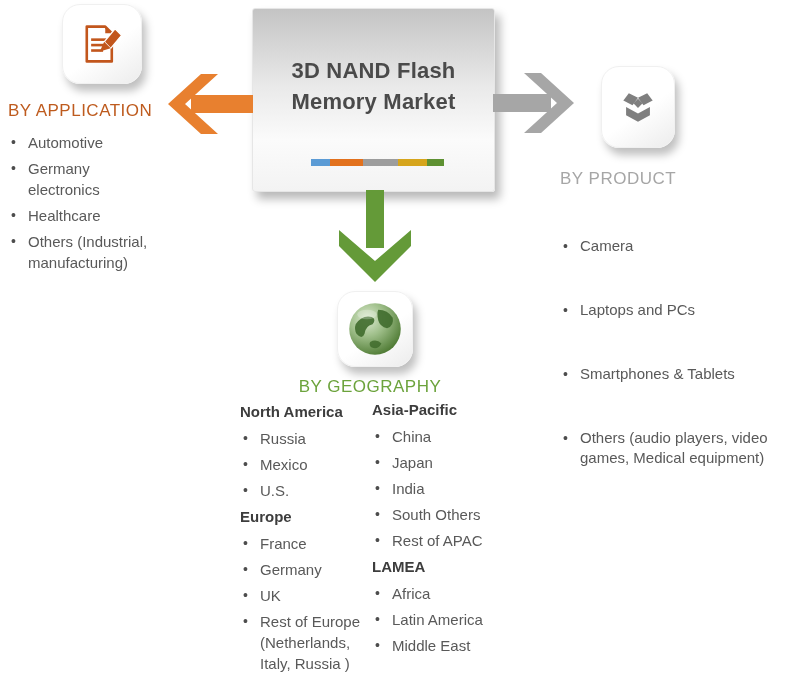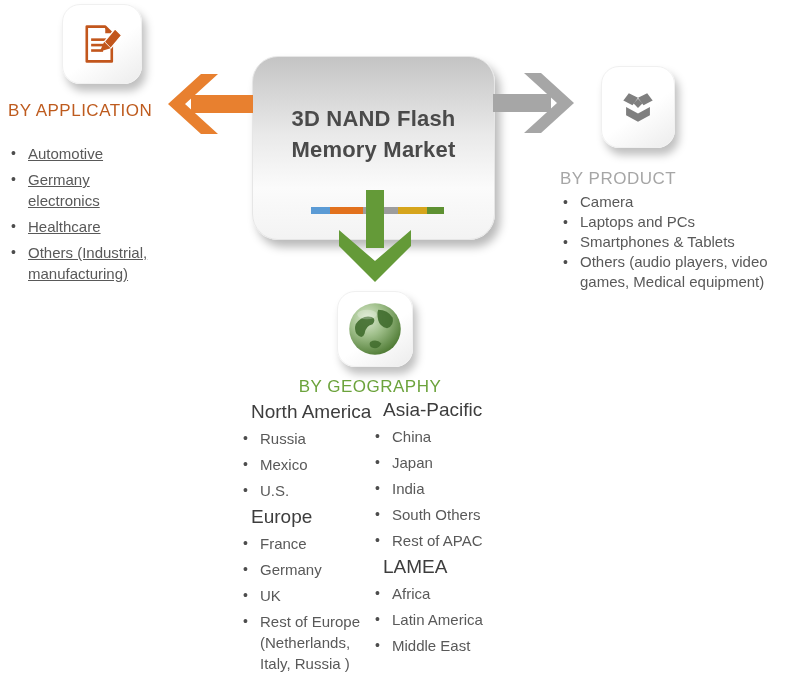--- a/index.html
+++ b/index.html
@@ -13,24 +13,23 @@
     border-radius:18px;border:1px solid #f0f0f0;
     box-shadow:4px 7px 9px rgba(0,0,0,0.25);
     display:flex;align-items:center;justify-content:center;
   }
   .tile-application{left:62px;top:4px;width:78px;height:78px;}
   .tile-product{left:601px;top:66px;width:72px;height:80px;}
   .tile-globe{left:337px;top:291px;width:74px;height:74px;}
   
   .center-box{
     position:absolute;left:252px;top:8px;width:241px;height:182px;
-    border-radius:26px;border:1px solid #e6e6e6;
+    border-radius:3px;border:1px solid #e6e6e6;
     background:linear-gradient(180deg,#c4c4c4 0%,#e9e9e9 42%,#fbfbfb 72%,#f3f3f3 100%);
     box-shadow:5px 7px 10px rgba(0,0,0,0.28);
-    margin-top:48px;
   }
   .center-title{
     margin-top:46px;text-align:center;font-size:22px;font-weight:bold;
     color:#4a4a4a;line-height:31px;letter-spacing:0.2px;
   }
   .accent-bar{position:absolute;left:58px;top:150px;height:7px;display:flex;}
   .accent-bar span{display:block;height:7px;}
   .accent-bar span:nth-child(1){width:19px;}
   .accent-bar span:nth-child(2){width:33px;}
   .accent-bar span:nth-child(3){width:35px;}
@@ -46,28 +45,28 @@
     position:absolute;font-size:17px;letter-spacing:0.5px;font-weight:400;
     white-space:nowrap;
   }
   .heading-application{left:8px;top:101px;}
   .heading-product{left:560px;top:169px;}
   .heading-geography{left:270px;top:377px;width:200px;text-align:center;}
   
   .blist{position:absolute;list-style:none;margin:0;padding:0;color:#595959;font-size:15px;}
   .blist li{position:relative;padding-left:22px;line-height:21px;margin-bottom:5px;}
   .blist li::before{content:"\2022";position:absolute;left:5px;top:0;font-size:14px;color:#4d4d4d;}
-  .list-application{left:6px;top:143px;width:150px;text-decoration:underline;}
+  .list-application{left:6px;top:132px;width:150px;}
   .list-product{left:558px;top:192px;width:234px;}
-  .list-product li{line-height:20px;margin-bottom:0;}
+  .list-product li{line-height:20px;margin-bottom:0;margin-top:44px;}
   
   .geo-col{position:absolute;width:134px;}
   .geo-col-1{left:238px;top:401px;}
   .geo-col-2{left:370px;top:399px;width:142px;}
-  .geo-group-name{font-size:19px;font-weight:normal;color:#3d3d3d;line-height:21px;margin:0 0 6px 13px;}
+  .geo-group-name{font-size:15px;font-weight:bold;color:#3d3d3d;line-height:21px;margin:0 0 6px 2px;}
   .geo-col .blist{position:static;}
   
   .icon-svg{display:block;}
 </style>
 </head>
 <body>
 
 <div class="stage">
 
   <div class="center-box">

